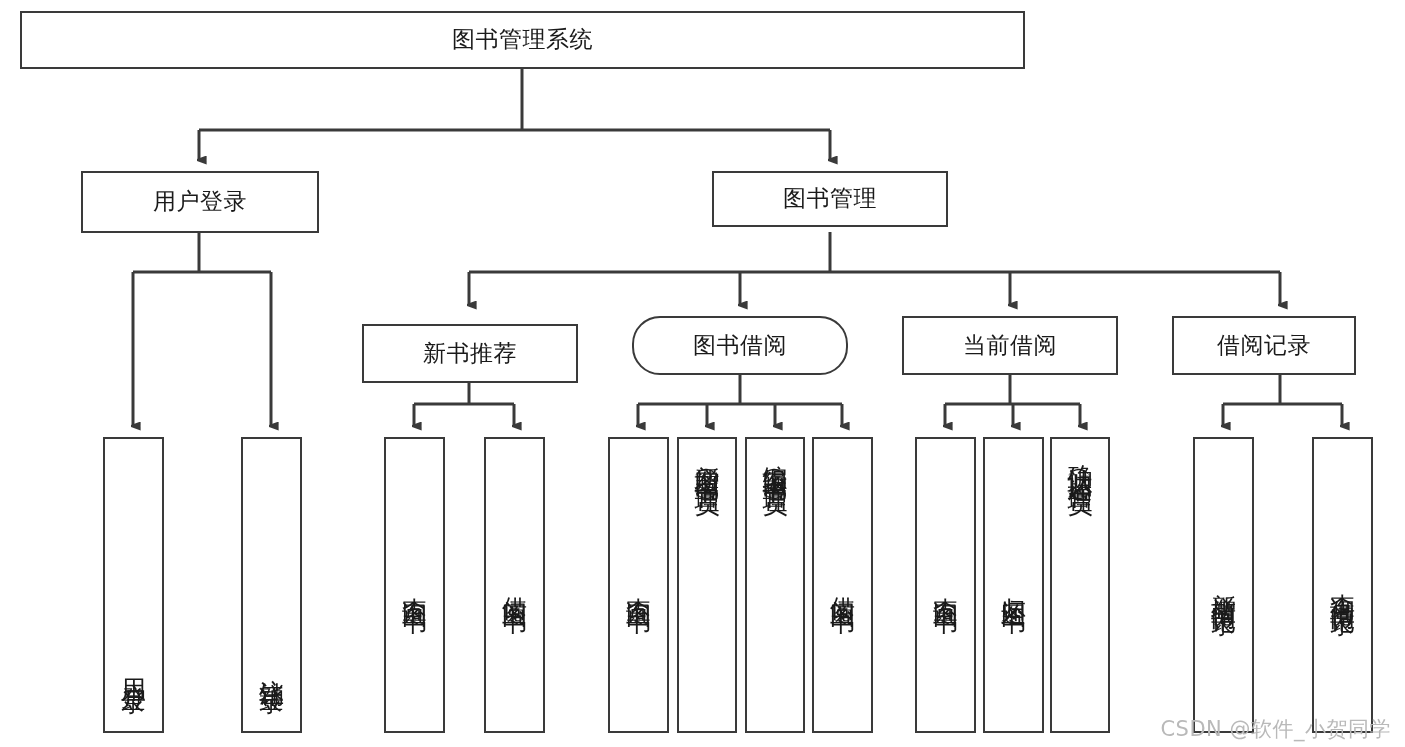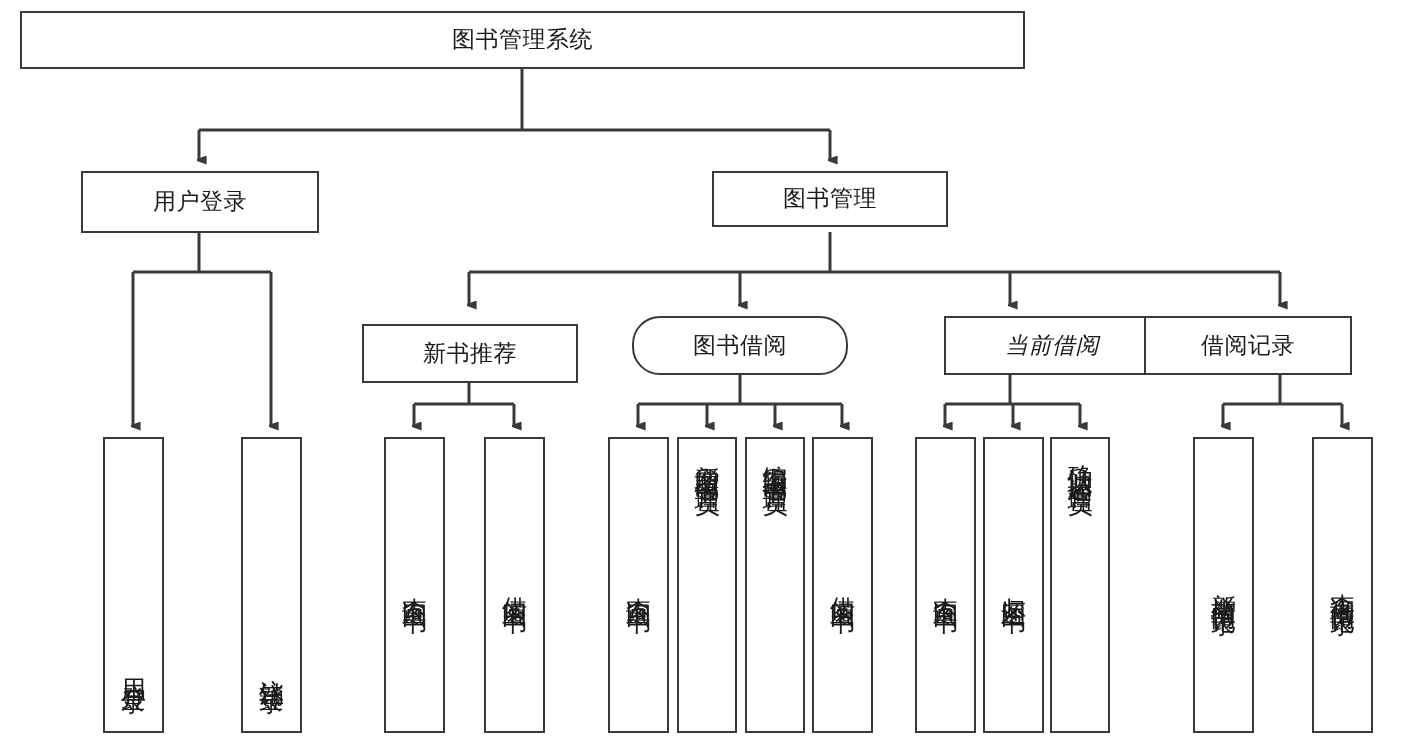--- a/index.html
+++ b/index.html
@@ -141,24 +141,24 @@
   <div class="node horiz" style="left:712px; top:171px; width:236px; height:56px;">
     <span class="label">图书管理</span>
   </div>
 
   <div class="node horiz" style="left:362px; top:316px; width:216px; height:59px;margin-top:8px;">
     <span class="label">新书推荐</span>
   </div>
   <div class="node horiz" style="left:632px; top:316px; width:216px; height:59px;border-radius:28px;">
     <span class="label">图书借阅</span>
   </div>
-  <div class="node horiz" style="left:944px; top:316px; width:216px; height:59px;font-style:italic;">
+  <div class="node horiz" style="left:902px; top:316px; width:216px; height:59px;">
     <span class="label">当前借阅</span>
   </div>
-  <div class="node horiz" style="left:1144px; top:316px; width:208px; height:59px;">
+  <div class="node horiz" style="left:1172px; top:316px; width:184px; height:59px;">
     <span class="label">借阅记录</span>
   </div>
 
   <div class="node vert bottomed" style="left:103px; top:437px; width:61px; height:296px; padding-bottom:56px;">
     <span class="label">用户登录</span>
   </div>
   <div class="node vert bottomed" style="left:241px; top:437px; width:61px; height:296px; padding-bottom:56px;">
     <span class="label">注销登录</span>
   </div>
 
@@ -192,13 +192,14 @@
     <span class="label">确认归还（管理员）</span>
   </div>
 
   <div class="node vert" style="left:1193px; top:437px; width:61px; height:296px;">
     <span class="label">新增借阅记录</span>
   </div>
   <div class="node vert" style="left:1312px; top:437px; width:61px; height:296px;">
     <span class="label">查询借阅记录</span>
   </div>
 
+  <div class="watermark">CSDN @软件_小贺同学</div>
 </div>
 
 </body></html>

